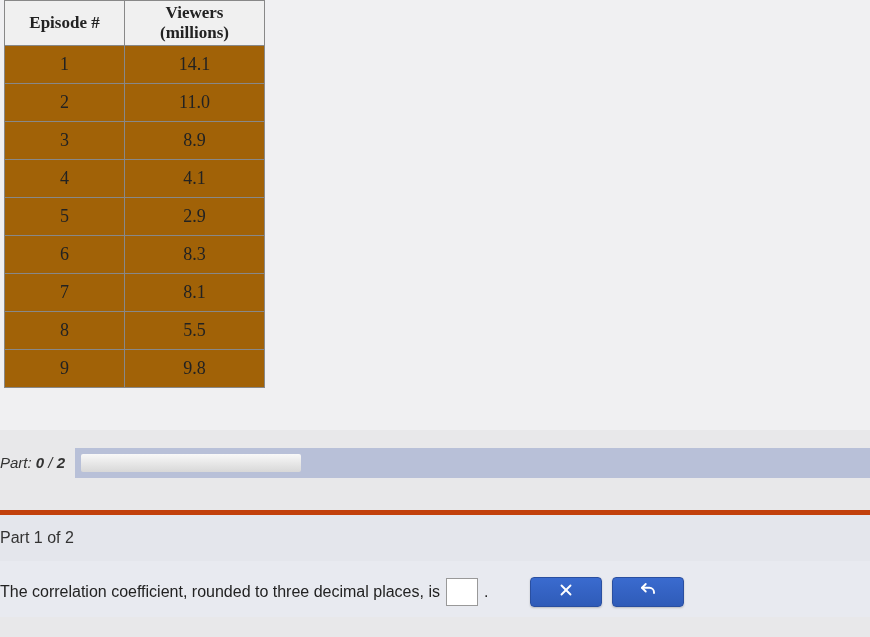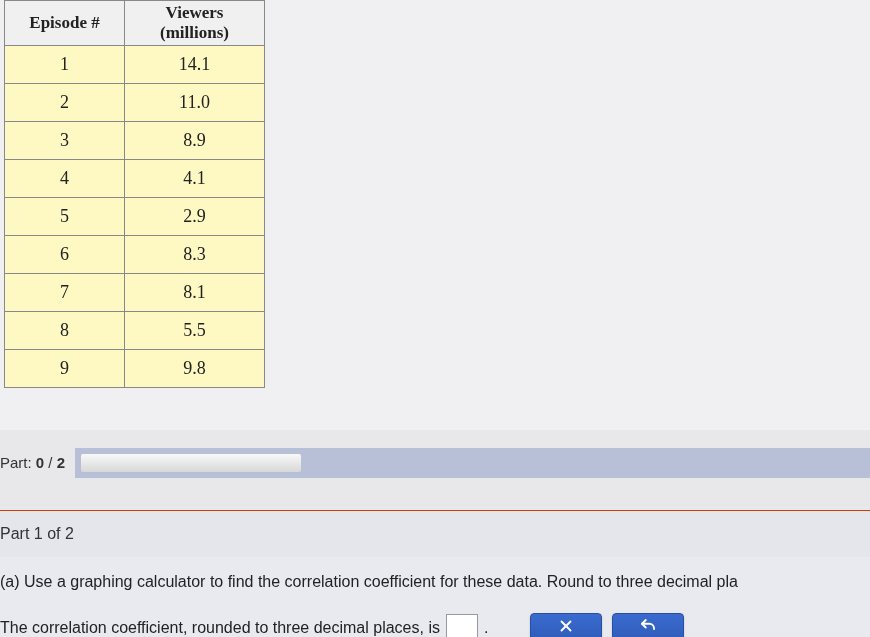--- a/index.html
+++ b/index.html
@@ -11,21 +11,21 @@
       overflow: hidden;
       color: #2a2a2a;
     }
     .content-area {
       background: #f0f0f2;
       min-height: 430px;
       padding: 0;
     }
     table.data-table {
       border-collapse: collapse;
-      background: #fef9c3;
+      background: #a16207;
       margin-left: 4px;
     }
     table.data-table th,
     table.data-table td {
       border: 1px solid #888;
       text-align: center;
       vertical-align: middle;
       font-size: 18px;
       color: #222;
     }
@@ -38,20 +38,21 @@
     table.data-table th.col-ep { width: 120px; }
     table.data-table th.col-vw { width: 140px; }
     table.data-table td { height: 38px; }
     .progress-row {
       display: flex;
       align-items: center;
       background: #b8c0d8;
       height: 30px;
       padding-left: 0;
       margin-top: 18px;
+      font-style: italic;
     }
     .progress-label {
       font-family: Verdana, Arial, sans-serif;
       font-size: 15px;
       color: #333;
       padding: 0 10px 0 0;
       background: #e8e8ea;
       height: 30px;
       line-height: 30px;
     }
@@ -62,21 +63,21 @@
       background: linear-gradient(to bottom, #f8f8f8, #d8d8d8);
       border-radius: 2px;
       margin-left: 6px;
     }
     .section-header {
       font-family: Verdana, Arial, sans-serif;
       font-size: 16px;
       color: #333;
       padding: 14px 0 14px 0;
       background: #e4e6ec;
-      border-top: 1px solid #c2410c;
+      border-top: 5px solid #c2410c;
       margin-top: 32px;
     }
     .question-area {
       background: #e8eaf0;
       padding: 16px 0 10px 0;
       font-family: Verdana, Arial, sans-serif;
       font-size: 16px;
       color: #222;
     }
     .question-text { margin-bottom: 22px; }
@@ -172,21 +173,20 @@
 <div class="progress-row">
   <span class="progress-label">
     <span>Part: </span><b>0</b><span> / </span><b>2</b>
   </span>
   <div class="progress-bar"></div>
 </div>
 
 <div class="section-header">Part 1 of 2</div>
 
 <div class="question-area">
-  <div class="question-text">(a) Use a graphing calculator to find the correlation coefficient for these data. Round to three decimal pla</div>
   <div class="answer-row">
     <span>The correlation coefficient, rounded to three decimal places, is</span>
     <span class="answer-input"></span>
     <span>.</span>
     <div class="btn-group">
       <div class="btn">
         <span>
           <svg viewBox="0 0 24 24" fill="none" stroke="white" stroke-width="2.5" stroke-linecap="round">
               <line x1="6" y1="6" x2="18" y2="18"></line>
               <line x1="18" y1="6" x2="6" y2="18"></line>

